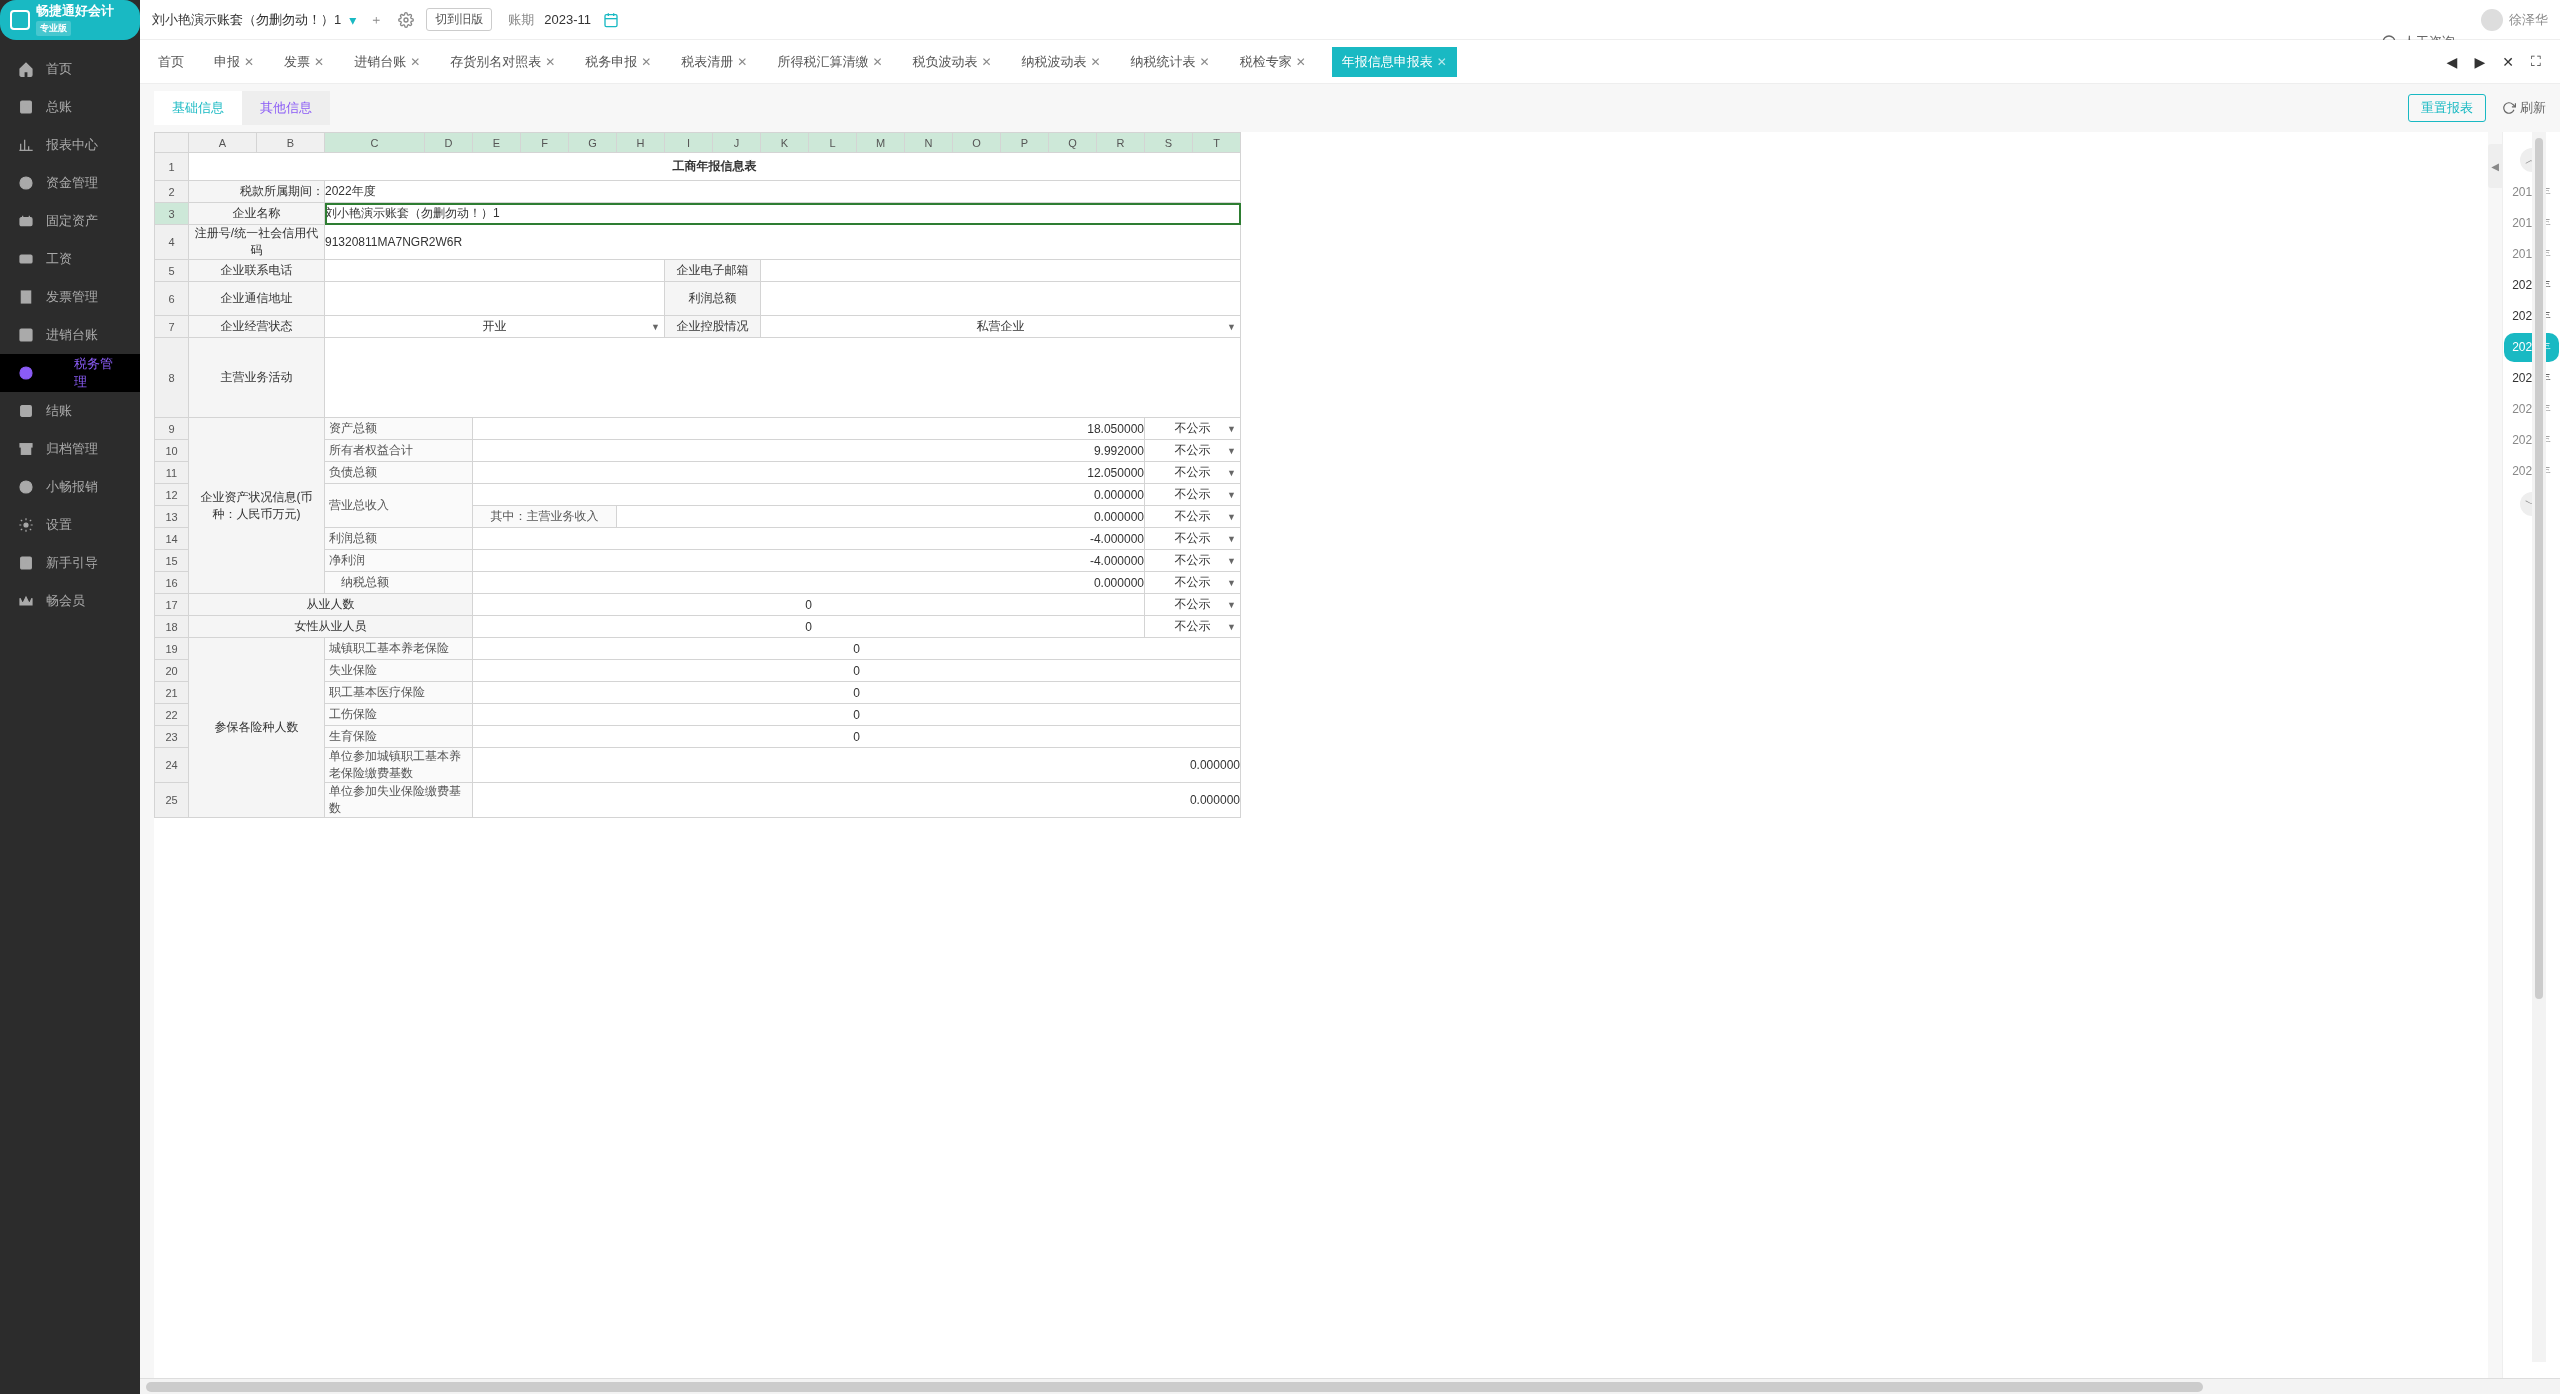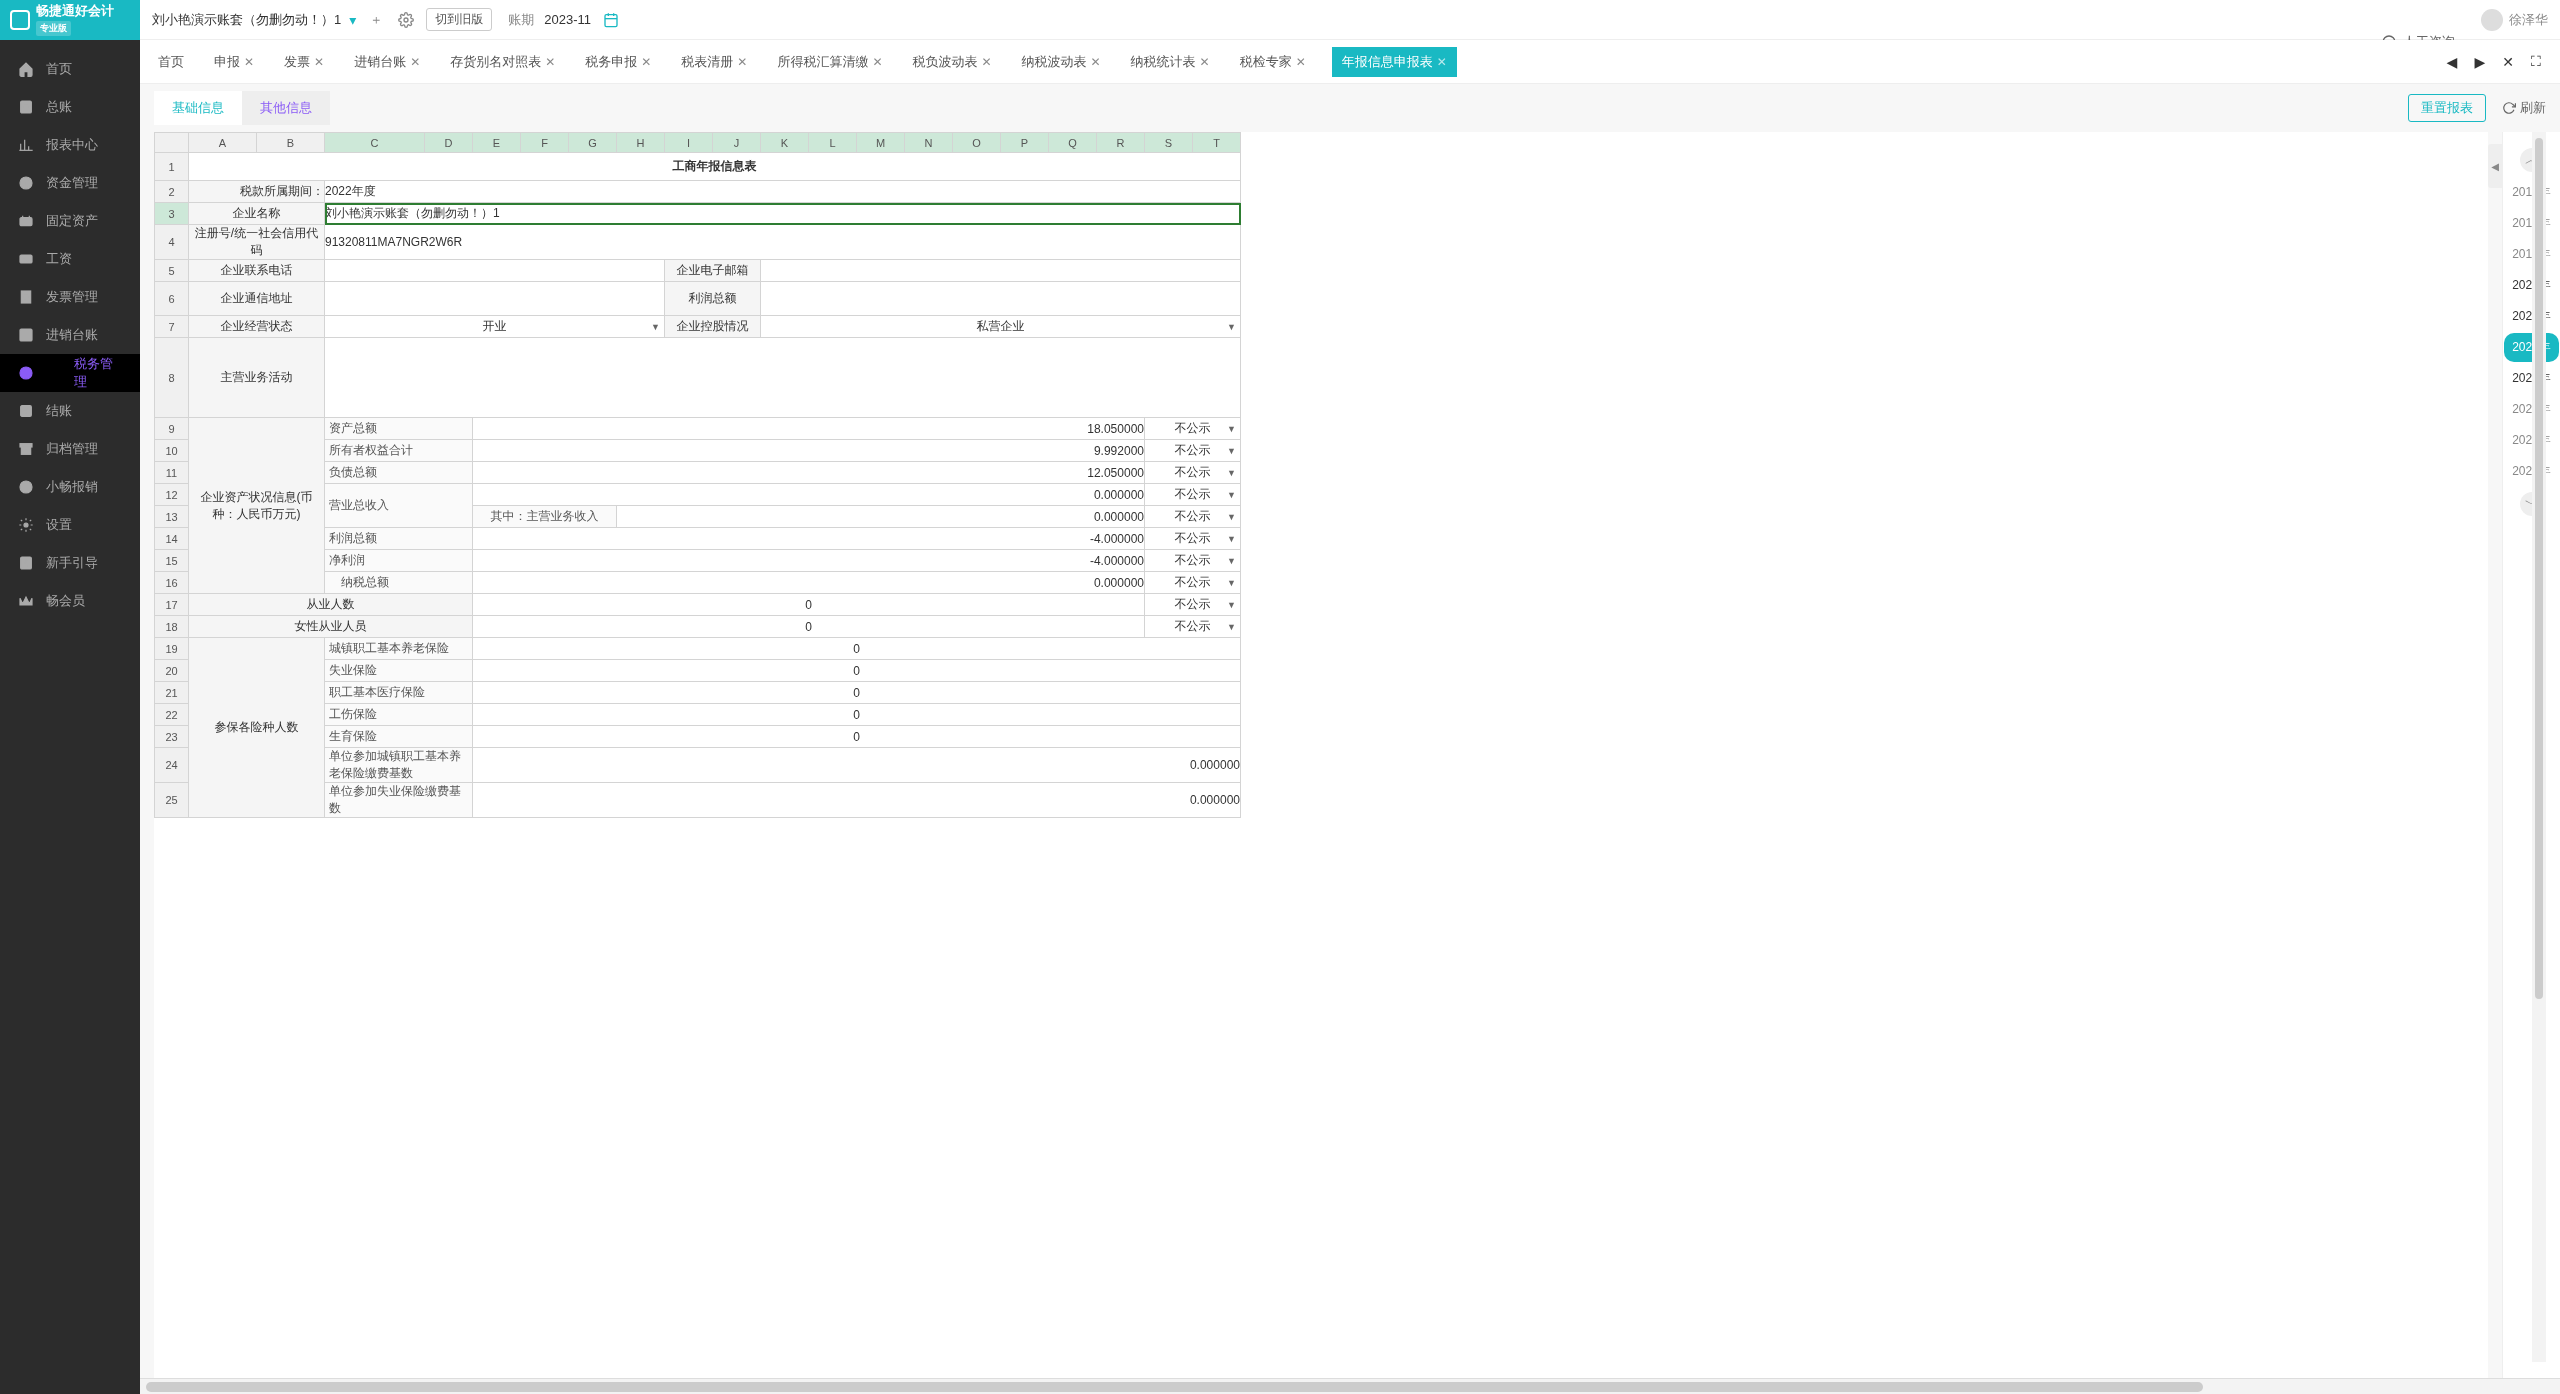--- a/index.html
+++ b/index.html
@@ -1,21 +1,21 @@
 <!DOCTYPE html>
 <html><head>
 <meta charset="utf-8">
 <style>
 * { box-sizing: border-box; margin: 0; padding: 0; }
 body { font-family: "Microsoft YaHei", "PingFang SC", sans-serif; font-size: 13px; color: #333; background: #fff; overflow: hidden; }
 .app { display: flex; height: 100vh; }
 
 
 .sidebar { width: 140px; background: #2c2c2c; display: flex; flex-direction: column; flex-shrink: 0; }
-.logo-area { height: 40px; background: #19b9c3; display: flex; align-items: center; padding: 0 10px; color: #fff; font-weight: bold; }
+.logo-area { height: 40px; background: #19b9c3; display: flex; align-items: center; padding: 0 10px; color: #fff; font-weight: bold; border-radius: 16px; }
 .logo-icon { width: 20px; height: 20px; margin-right: 6px; border: 2px solid #fff; border-radius: 4px; position: relative; }
 .logo-text { font-size: 13px; line-height: 1.1; }
 .logo-sub { font-size: 9px; background: rgba(255,255,255,0.2); padding: 1px 4px; border-radius: 2px; width: fit-content; margin-top: 2px; }
 .nav { flex: 1; padding-top: 10px; }
 .nav-item { display: flex; align-items: center; height: 38px; padding: 0 18px; color: #aaa; cursor: pointer; }
 .nav-item.active { background: #000; color: #8b5cf6; gap: 28px; }
 .nav-icon { width: 16px; height: 16px; margin-right: 12px; display: inline-flex; align-items: center; justify-content: center; }
 .nav-icon svg { width: 16px; height: 16px; fill: currentColor; stroke: currentColor; }
 
 

